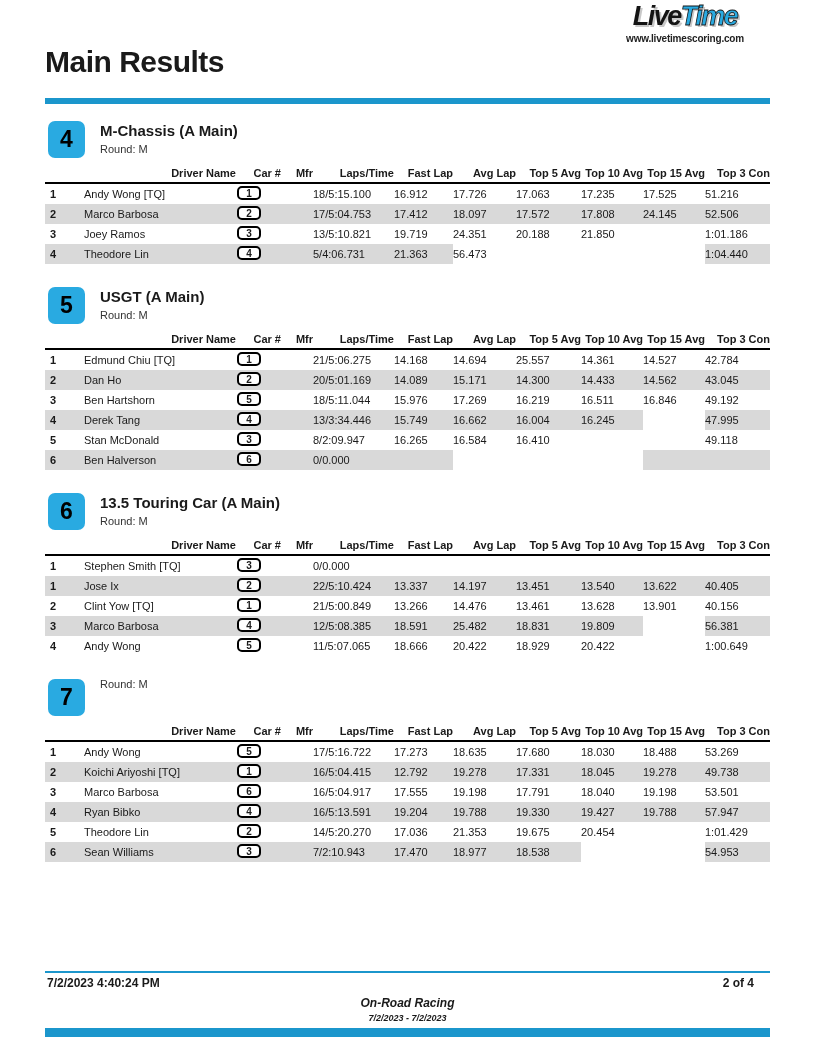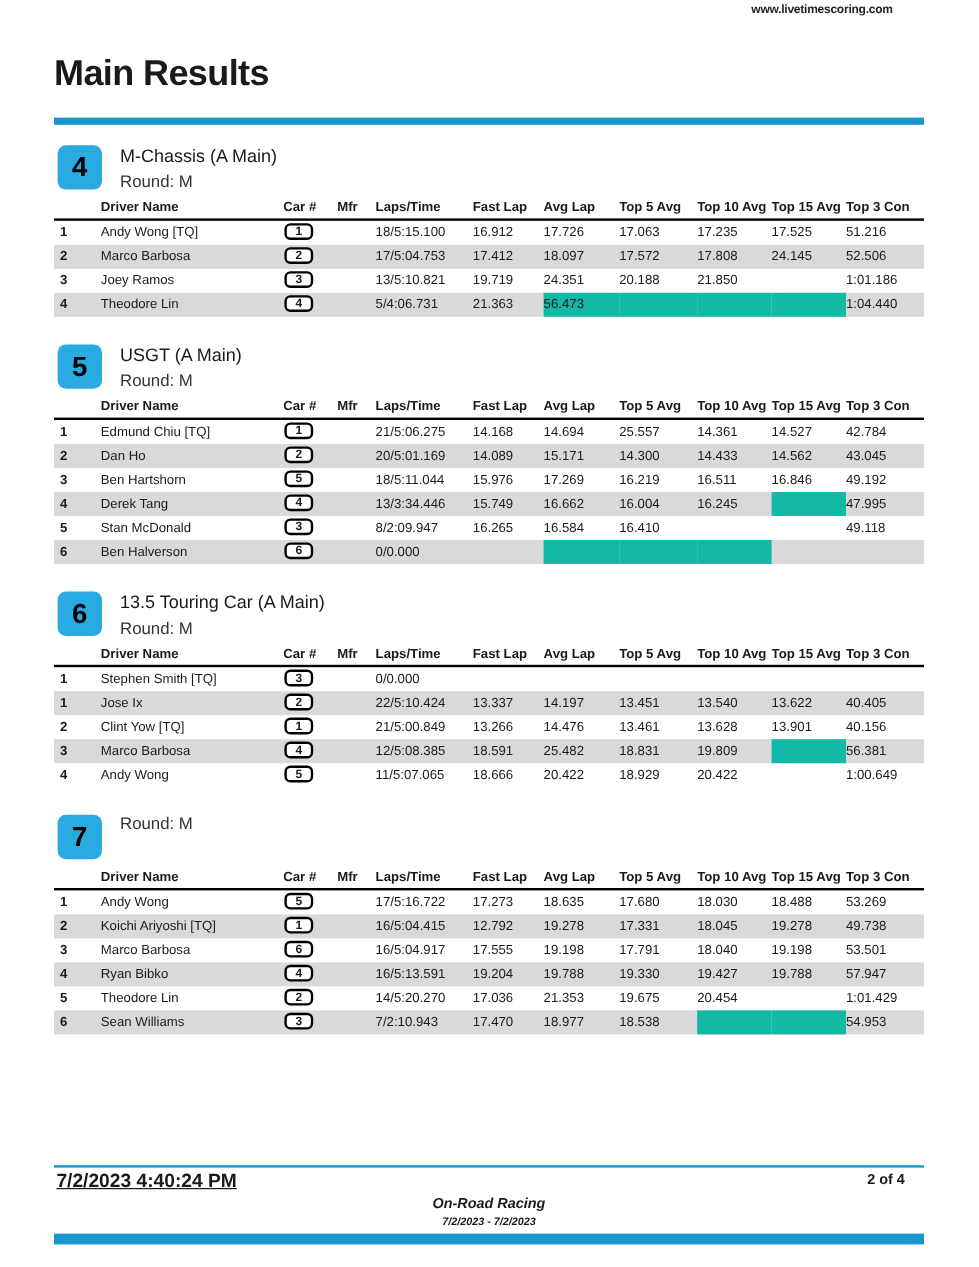--- a/index.html
+++ b/index.html
@@ -27,52 +27,53 @@
   .logo-time{color:var(--accent);-webkit-text-stroke:0.8px #141414;}
   .logo-url{font-size:10px;font-weight:bold;color:#222;margin-top:1px;letter-spacing:-0.2px;}
   .top-rule{height:6px;background:var(--rule);}
   
   .section{margin-top:22px;}
   .section.first{margin-top:16px;}
   .sec-head{position:relative;min-height:42px;padding-left:55px;}
   .badge{position:absolute;left:3px;top:1px;width:37px;height:37px;border-radius:7px;
     background:var(--accent);display:flex;align-items:center;justify-content:center;
     font-size:23px;font-weight:bold;color:#000;}
-  .sec-title{font-size:15px;font-weight:normal;padding-top:2px;}
-  .sec-round{font-size:14px;color:#333;margin-top:4px;}
+  .sec-title{font-size:15px;font-weight:bold;padding-top:2px;}
+  .sec-round{font-size:11px;color:#333;margin-top:4px;}
   
   .thead{display:grid;grid-template-columns:var(--cols);font-size:11px;font-weight:bold;
-    height:20px;line-height:19px;border-bottom:2.5px solid #000;margin-top:2px;}
+    height:20px;line-height:19px;border-bottom:2.5px solid #000;margin-top:2px;text-align:right;}
   .row{display:grid;grid-template-columns:var(--cols);font-size:11px;height:20px;line-height:20px;}
   .row.shaded{background:var(--shade);}
   .cell{overflow:hidden;white-space:nowrap;}
-  .cell.wcell{background:#14b8a6;}
+  .cell.wcell{background:#ffffff;}
   .col-pos{font-weight:bold;padding-left:5px;}
   .carbox{display:inline-block;width:24px;height:14px;line-height:11px;border:2px solid #000;
     border-radius:5px;background:#fff;font-size:10px;font-weight:bold;text-align:center;
     vertical-align:1px;margin-left:1px;}
   
   .footer-rule{position:absolute;left:45px;width:725px;top:971px;height:2px;background:var(--rule);}
   .footer{position:absolute;left:45px;width:725px;top:976px;height:36px;font-weight:bold;}
-  .footer-left{position:absolute;left:2px;top:0;font-size:16px;text-decoration:underline;}
+  .footer-left{position:absolute;left:2px;top:0;font-size:12px;}
   .footer-right{position:absolute;right:16px;top:0;font-size:12px;}
   .footer-center{position:absolute;left:0;right:0;top:20px;text-align:center;font-style:italic;}
   .footer-center-title{font-size:12px;}
   .footer-center-sub{font-size:9px;margin-top:3px;}
   .bottom-bar{position:absolute;left:45px;width:725px;top:1028px;height:9px;background:var(--rule);}
 </style>
 </head>
 <body>
 
 <div class="page">
   <div class="content">
 
     <div class="doc-header">
       <div class="page-title">Main Results</div>
       <div class="logo">
+        <div class="logo-text"><span class="logo-live">Live</span><span class="logo-time">Time</span></div>
         <div class="logo-url">www.livetimescoring.com</div>
       </div>
     </div>
     <div class="top-rule"></div>
 
     <div id="sections">
         <div class="section first">
     <div class="sec-head">
       <div class="badge">4</div>
       <div class="sec-title">M-Chassis (A Main)</div>

